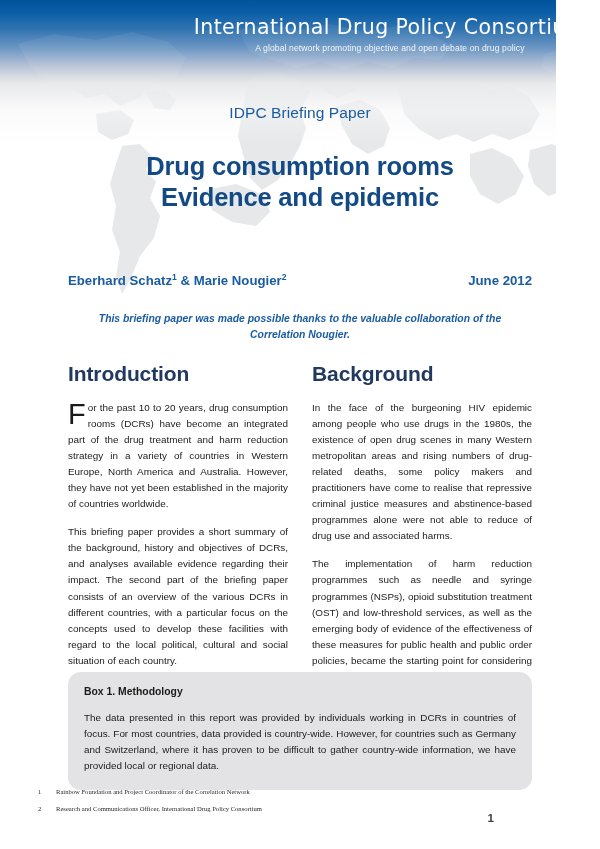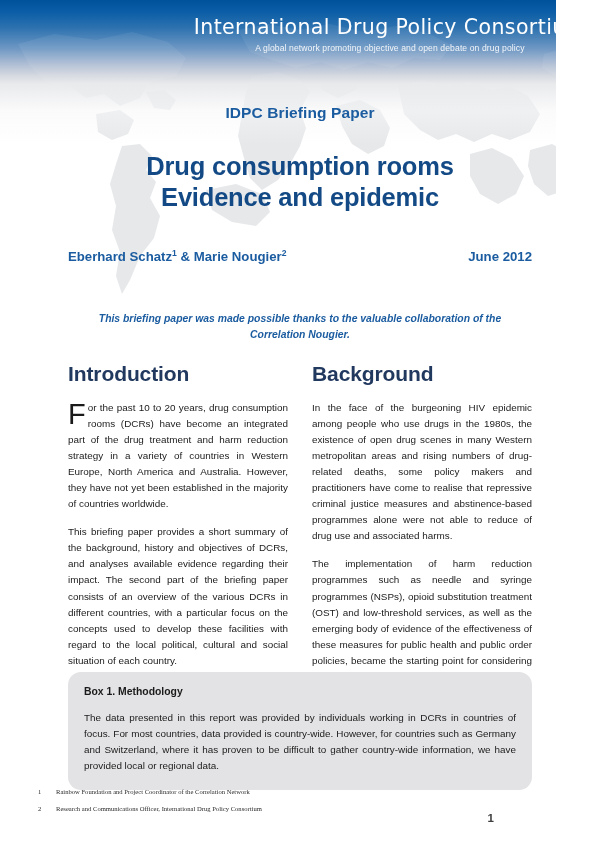--- a/index.html
+++ b/index.html
@@ -102,38 +102,38 @@
   .title-block {
     position: absolute;
     left: 0;
     top: 104px;
     width: 600px;
     text-align: center;
     z-index: 5;
   }
   .kicker {
     font-size: 15.5px;
-    font-weight: bold;
+    font-weight: normal;
     color: #1b5ca0;
     letter-spacing: 0.1px;
   }
   .main-title {
     margin-top: 29px;
     font-size: 25.5px;
     font-weight: bold;
     color: #134a86;
     line-height: 1.22;
     letter-spacing: -0.2px;
   }
 
   
   .byline-row {
     position: absolute;
     left: 68px;
-    top: 248px;
+    top: 272px;
     width: 464px;
     z-index: 5;
     display: flex;
     justify-content: space-between;
     align-items: baseline;
     gap: 24px;
   }
   .authors, .pubdate {
     font-size: 13.2px;
     font-weight: bold;

